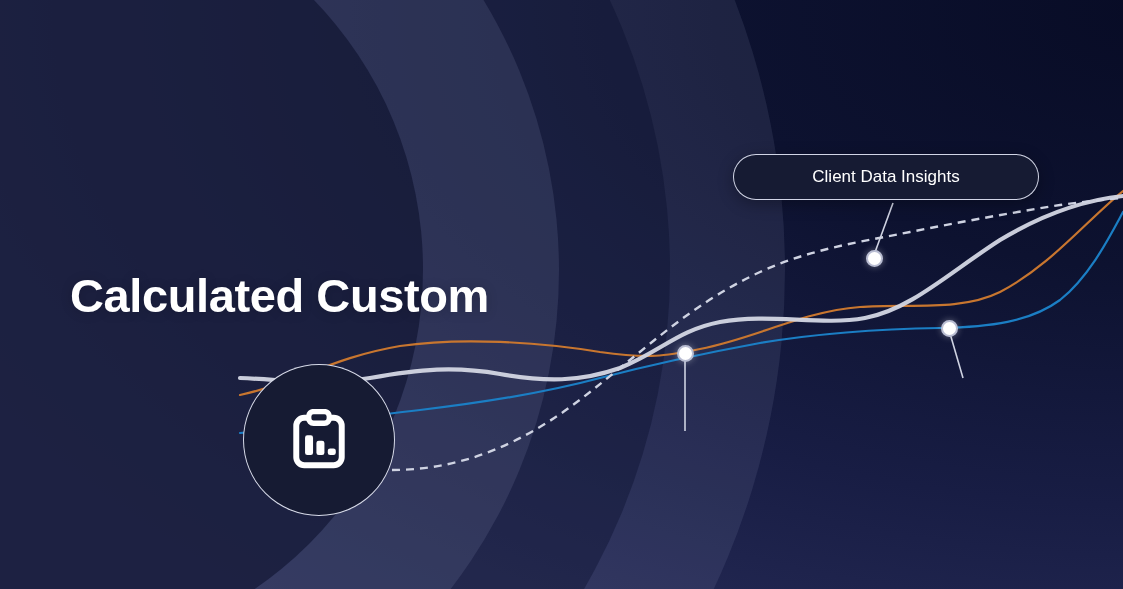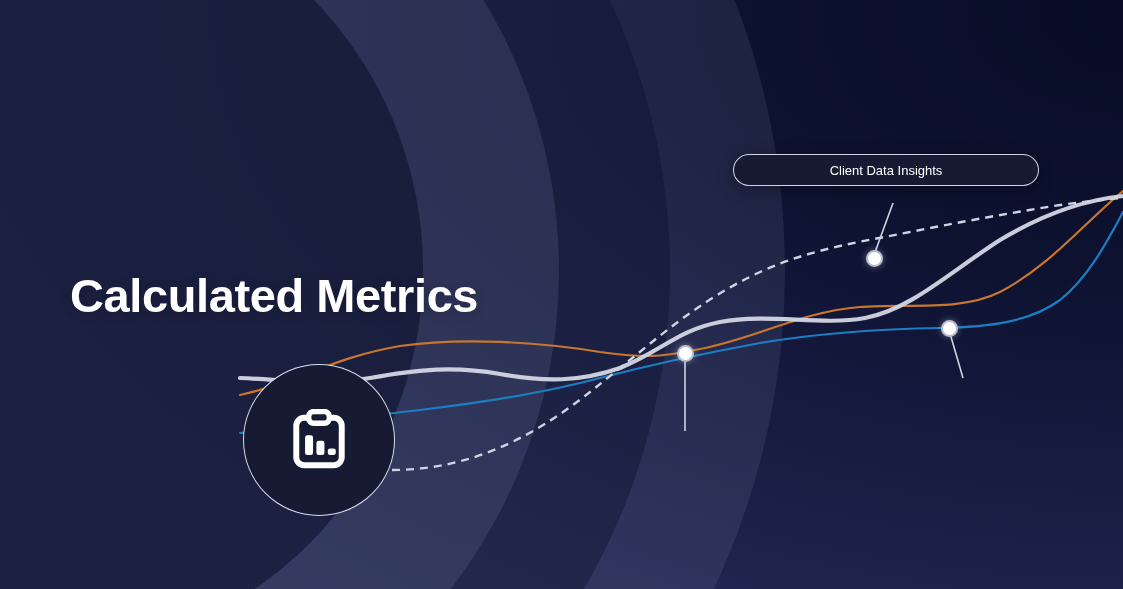--- a/index.html
+++ b/index.html
@@ -82,24 +82,24 @@
   
   .pill {
     position:absolute;
     display:flex;
     align-items:center;
     justify-content:center;
     background:#161b33;
     border:1.5px solid rgba(226,229,245,0.92);
     border-radius:999px;
     color:#ffffff;
-    font-size:13px;
+    font-size:17px;
     font-weight:400;
     white-space:nowrap;
-    height:32px;
+    height:46px;
     padding:0 26px;
     box-shadow:0 4px 16px rgba(0,0,0,0.30);
   }
   .pill-client { left:733px; top:154px; width:306px; }
   .pill-product { left:546px; top:431px; width:272px; }
   .pill-custom { left:812px; top:377px; width:298px; }
 
   
   .dot {
     position:absolute;
@@ -158,21 +158,21 @@
          C 960 222, 1010 213, 1060 205
          C 1090 201, 1110 199, 1123 198"></path>
 
     <line x1="874" y1="255" x2="893" y2="203" stroke="#cfd3e2" stroke-width="1.6"></line>
 
     <line x1="685" y1="354" x2="685" y2="431" stroke="#cfd3e2" stroke-width="1.6"></line>
 
     <line x1="949" y1="330" x2="963" y2="378" stroke="#cfd3e2" stroke-width="1.6"></line>
   </svg>
 
-  <div id="title">Calculated Metrics</div>
+  <div id="title">Calculated Custom</div>
 
   <div id="badge">
     <span>
       <svg viewBox="0 0 24 24" fill="none" xmlns="http://www.w3.org/2000/svg">
         <rect x="3.2" y="3.4" width="17.6" height="18.4" rx="3.1" stroke="#ffffff" stroke-width="2.3"></rect>
         <rect x="8.0" y="1.0" width="8.0" height="4.5" rx="1.9" fill="#161b33" stroke="#ffffff" stroke-width="2.1"></rect>
         <rect x="6.6" y="10.2" width="3.1" height="7.6" rx="0.9" fill="#ffffff"></rect>
         <rect x="11.0" y="12.3" width="3.1" height="5.5" rx="0.9" fill="#ffffff"></rect>
         <rect x="15.4" y="15.3" width="3.1" height="2.5" rx="0.9" fill="#ffffff"></rect>
       </svg>

